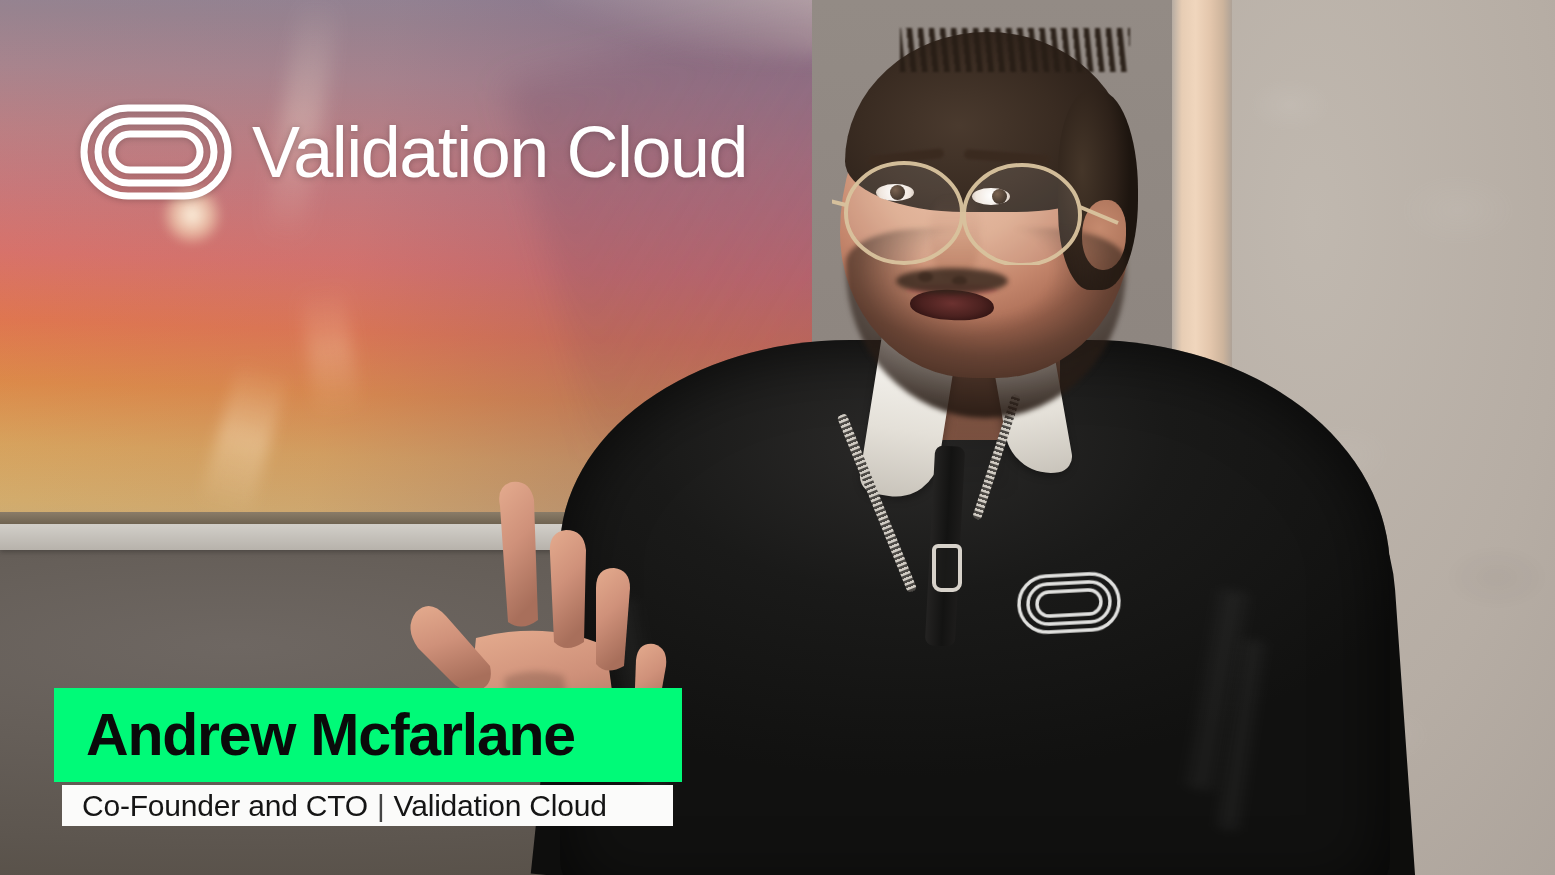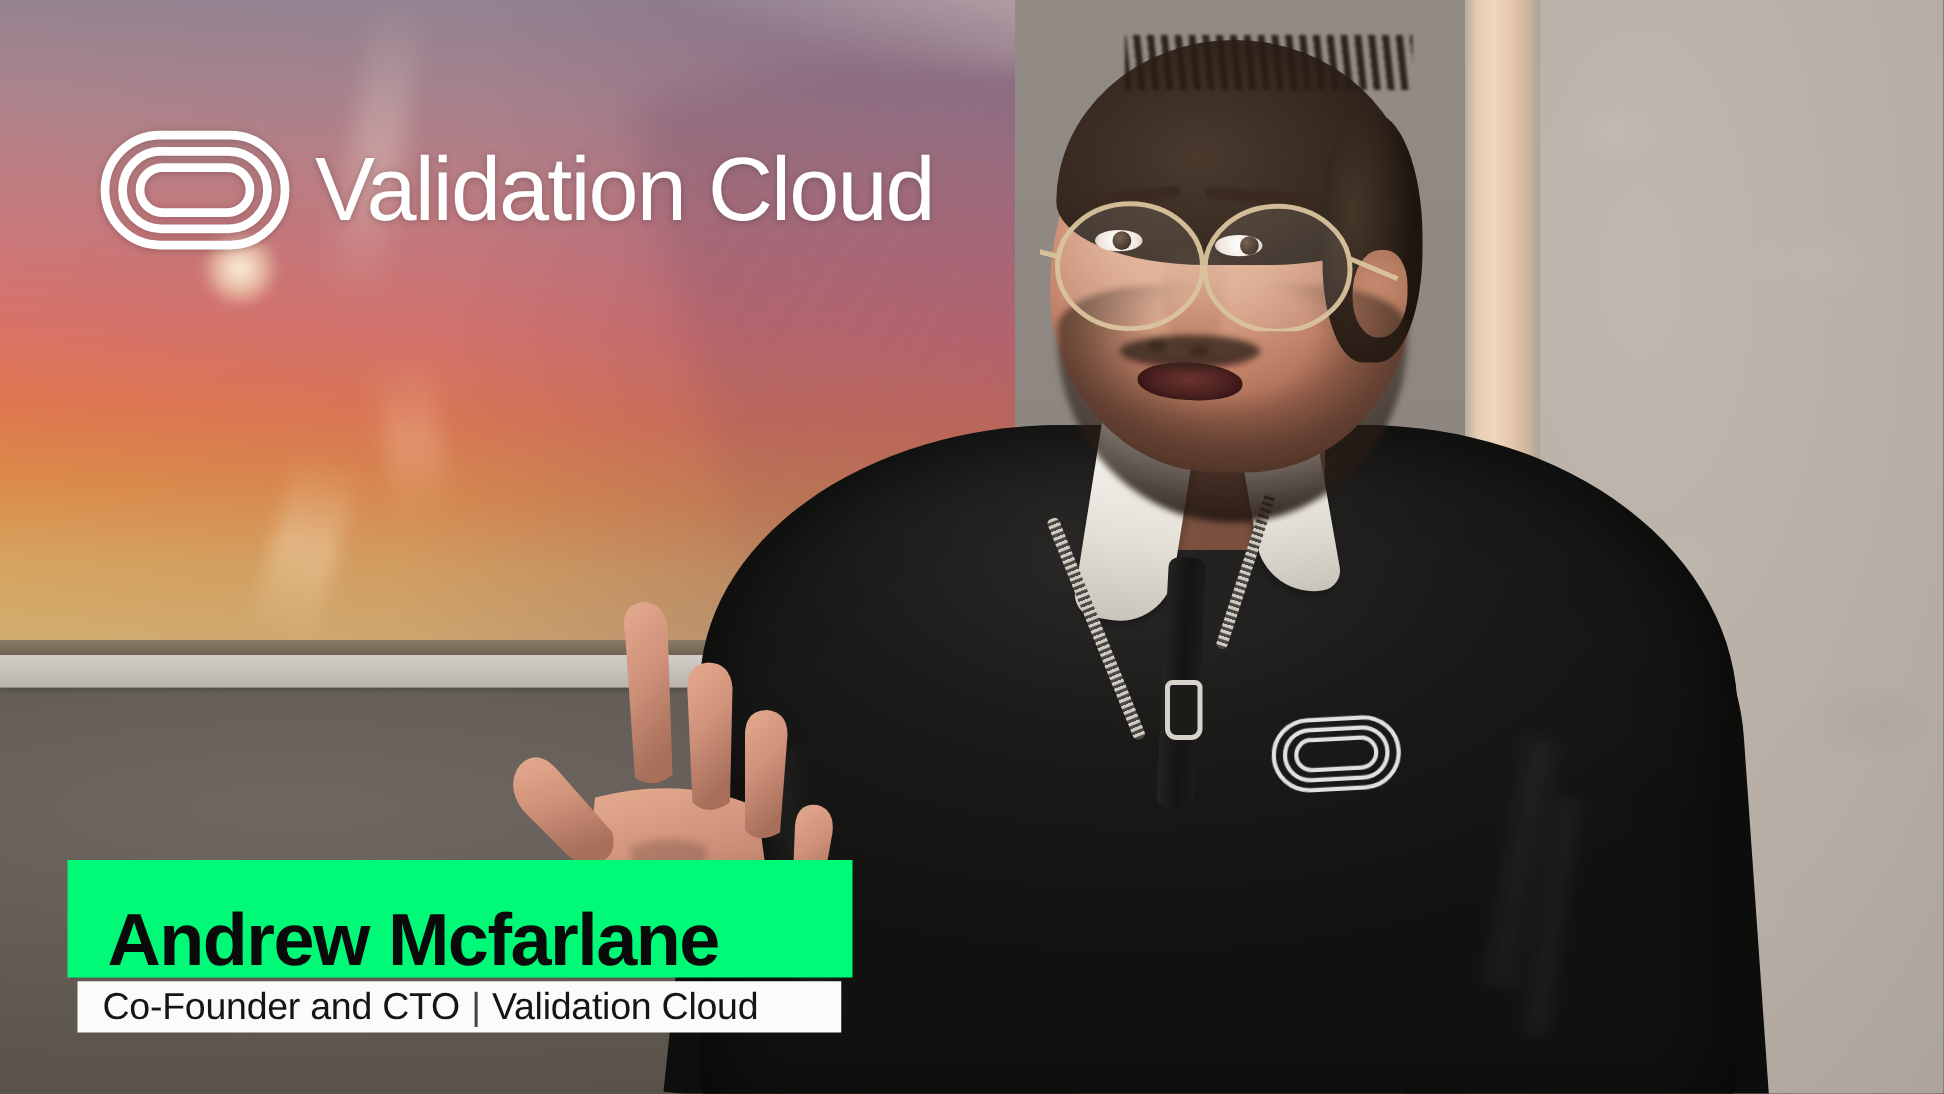--- a/index.html
+++ b/index.html
@@ -411,21 +411,21 @@
   
   .hand { position: absolute; left: 398px; top: 470px; width: 300px; height: 300px; }
 
   
   .lower-third { position: absolute; left: 0; top: 0; }
   .name-bar {
     position: absolute;
     left: 54px; top: 688px;
     width: 628px; height: 94px;
     background: #00fa78;
-    display: flex; align-items: flex-end;
+    display: flex; align-items: center;
   }
   .name-text {
     color: #0a0a0a;
     font-size: 59px;
     font-weight: bold;
     letter-spacing: -1.2px;
     margin-left: 32px;
     line-height: 1;
     white-space: nowrap;
     font-family: "Liberation Sans", sans-serif;

